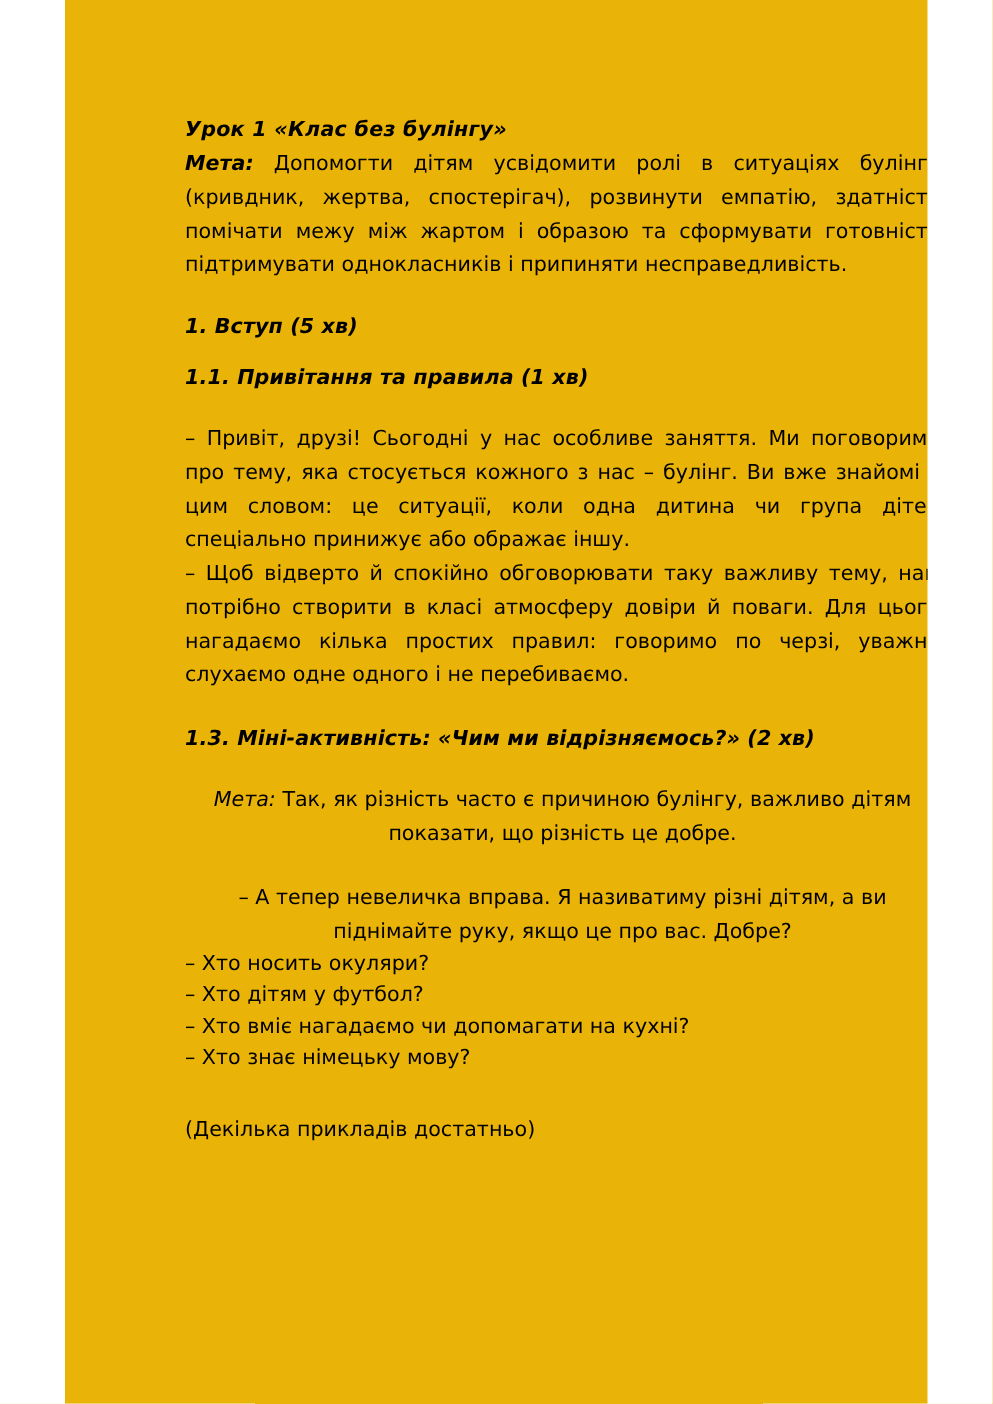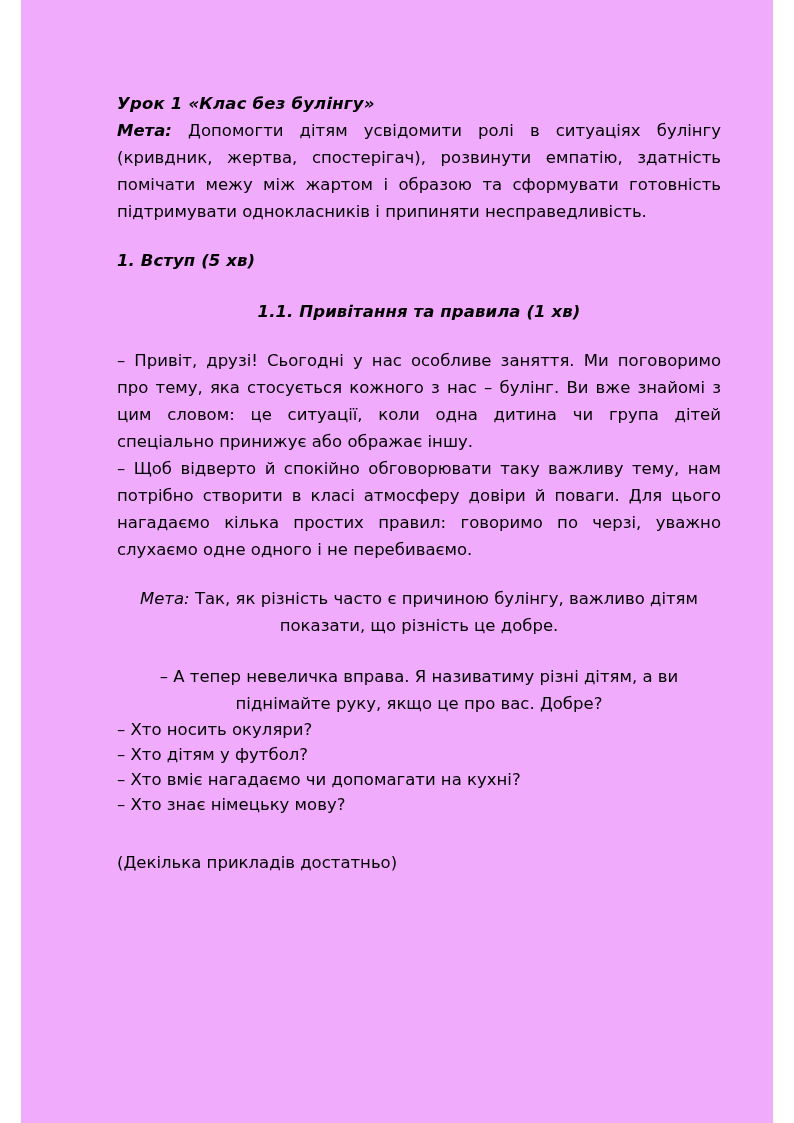--- a/index.html
+++ b/index.html
@@ -7,24 +7,24 @@
     margin: 0;
     padding: 0;
     background: #ffffff;
   }
   body {
     font-family: "DejaVu Sans", "Liberation Sans", sans-serif;
     color: #000000;
   }
   .page {
     position: relative;
-    width: 752px;
+    width: 690px;
     height: 1123px;
     margin: 0 auto;
-    background: #f0abfc;
+    background: #eab308;
     overflow: hidden;
   }
   .content {
     position: absolute;
     left: 96px;
     top: 90px;
     width: 604px;
   }
 
   
@@ -65,21 +65,21 @@
   }
   .lead-italic {
     font-weight: normal;
     font-style: italic;
   }
 
   
   .sp-title      { margin-top: 0; }
   .sp-meta       { margin-top: 0; }
   .gap-section   { margin-top: 22px; }
-  .gap-sub       { margin-top: 24px; text-align: center; }
+  .gap-sub       { margin-top: 14px; }
   .gap-body      { margin-top: 22px; }
   .gap-para      { margin-top: 0px; }
   .gap-block     { margin-top: 24px; }
   .gap-list      { margin-top: 24px; }
   .gap-closing   { margin-top: 32px; }
 
   .qlist {
     margin: 0;
     padding: 0;
     list-style: none;
@@ -100,20 +100,21 @@
     <p class="para sp-meta"><span class="lead-bold">Мета:</span><span> Допомогти дітям усвідомити ролі в ситуаціях булінгу (кривдник, жертва, спостерігач), розвинути емпатію, здатність помічати межу між жартом і образою та сформувати готовність підтримувати однокласників і припиняти несправедливість.</span></p>
 
     <p class="heading gap-section">1. Вступ (5 хв)</p>
 
     <p class="heading gap-sub">1.1. Привітання та правила (1 хв)</p>
 
     <p class="para gap-body">– Привіт, друзі! Сьогодні у нас особливе заняття. Ми поговоримо про тему, яка стосується кожного з нас – булінг. Ви вже знайомі з цим словом: це ситуації, коли одна дитина чи група дітей спеціально принижує або ображає іншу.</p>
 
     <p class="para gap-para">– Щоб відверто й спокійно обговорювати таку важливу тему, нам потрібно створити в класі атмосферу довіри й поваги. Для цього нагадаємо кілька простих правил: говоримо по черзі, уважно слухаємо одне одного і не перебиваємо.</p>
 
+    <p class="heading gap-block">1.3. Міні-активність: «Чим ми відрізняємось?» (2 хв)</p>
 
     <p class="para flush gap-body"><span class="lead-italic">Мета:</span><span> Так, як різність часто є причиною булінгу, важливо дітям показати, що різність це добре.</span></p>
 
     <p class="para flush gap-block">– А тепер невеличка вправа. Я називатиму різні дітям, а ви піднімайте руку, якщо це про вас. Добре?</p>
 
     <ul class="qlist gap-list">
       <li class="qline">– Хто носить окуляри?</li>
       <li class="qline">– Хто дітям у футбол?</li>
       <li class="qline">– Хто вміє нагадаємо чи допомагати на кухні?</li>
       <li class="qline">– Хто знає німецьку мову?</li>

